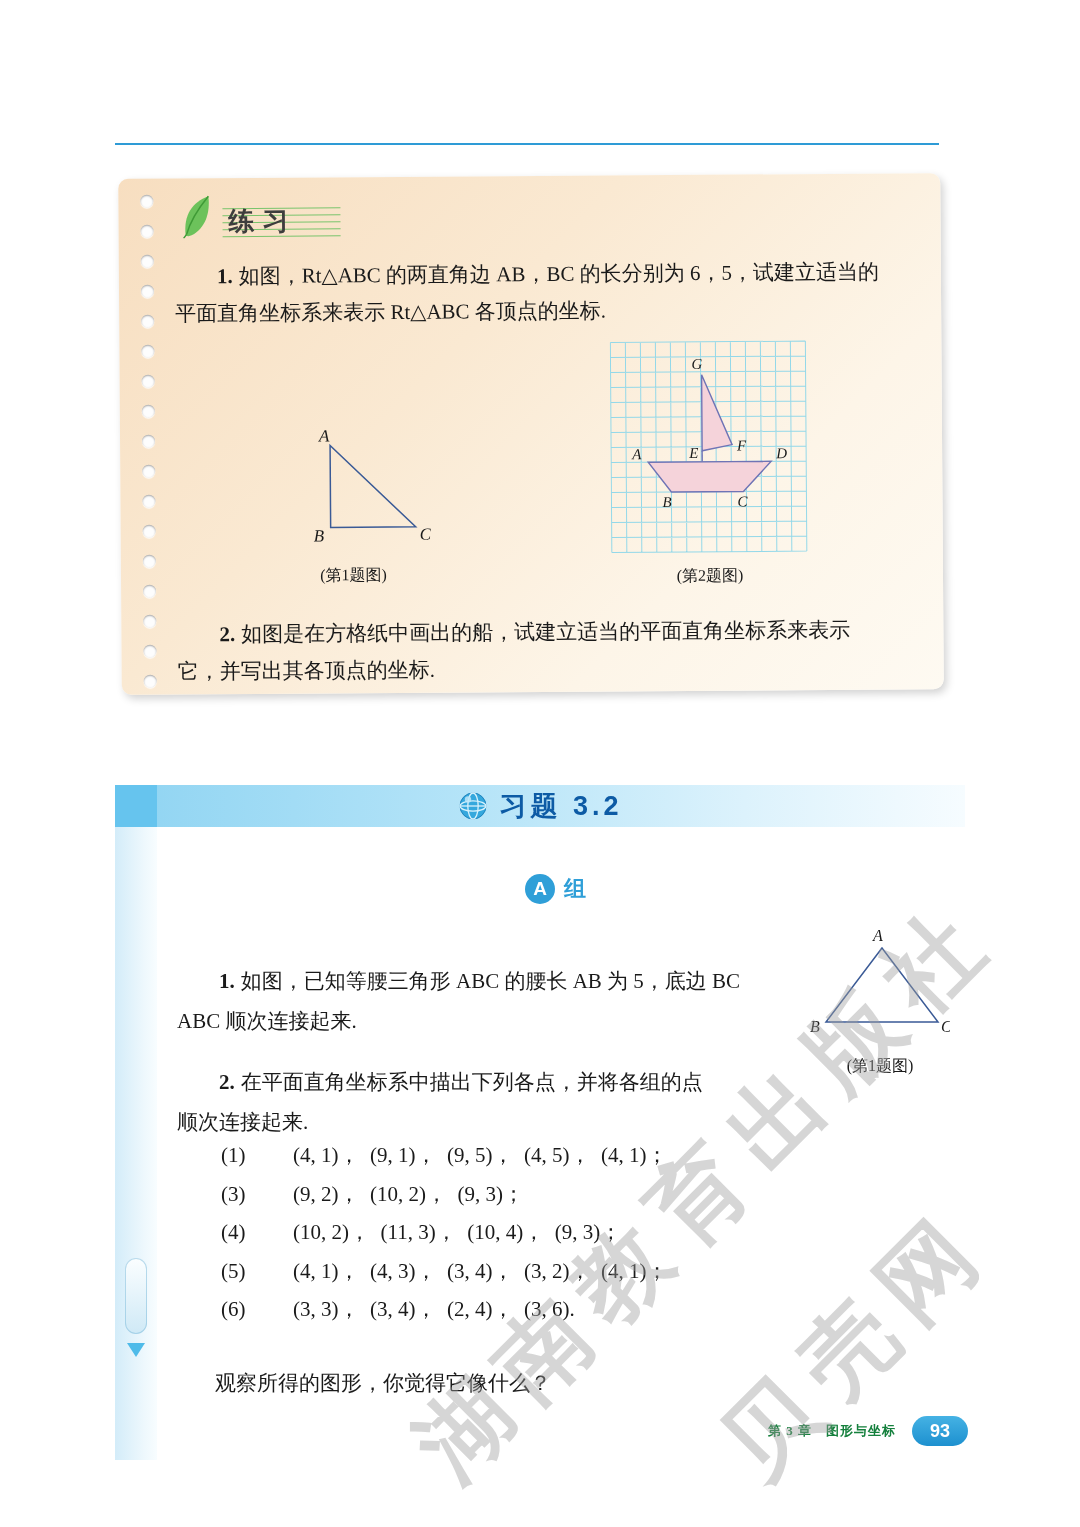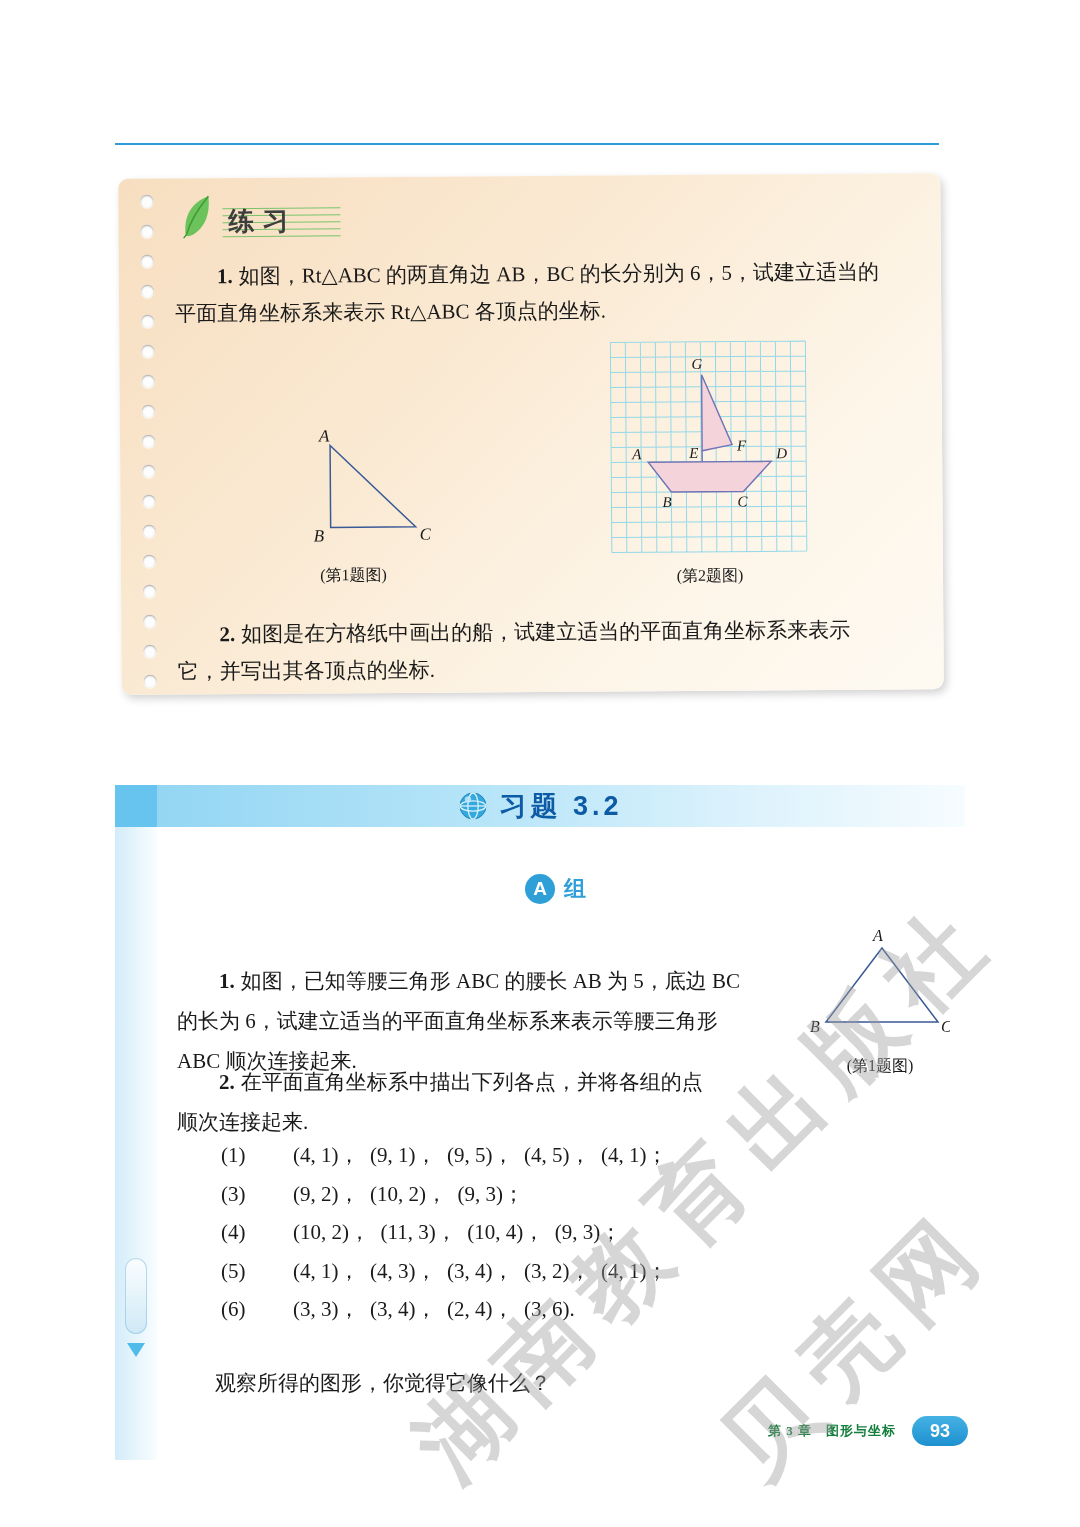--- a/index.html
+++ b/index.html
@@ -188,21 +188,20 @@
   </div>
 
   <div class="hw-body">
     <div class="group-badge">
       <div class="badge-circle">A</div>
       <div class="badge-label">组</div>
     </div>
 
     <div class="ex-p ex1">
       <div class="ln indent"><span class="pnum">1.</span><span>如图，已知等腰三角形 ABC 的腰长 AB 为 5，底边 BC</span></div>
-      <div class="ln">的长为 6，试建立适当的平面直角坐标系来表示等腰三角形</div>
       <div class="ln">ABC 顺次连接起来.</div>
     </div>
 
     <div class="fig3">
       <svg width="140" height="108" viewBox="0 0 140 108">
         <polygon points="72,20 16,94 128,94" class="fig-line"></polygon>
         <text x="63" y="13" font-size="16" class="fig-label">A</text>
         <text x="0" y="104" font-size="16" class="fig-label">B</text>
         <text x="131" y="104" font-size="16" class="fig-label">C</text>
       </svg>

